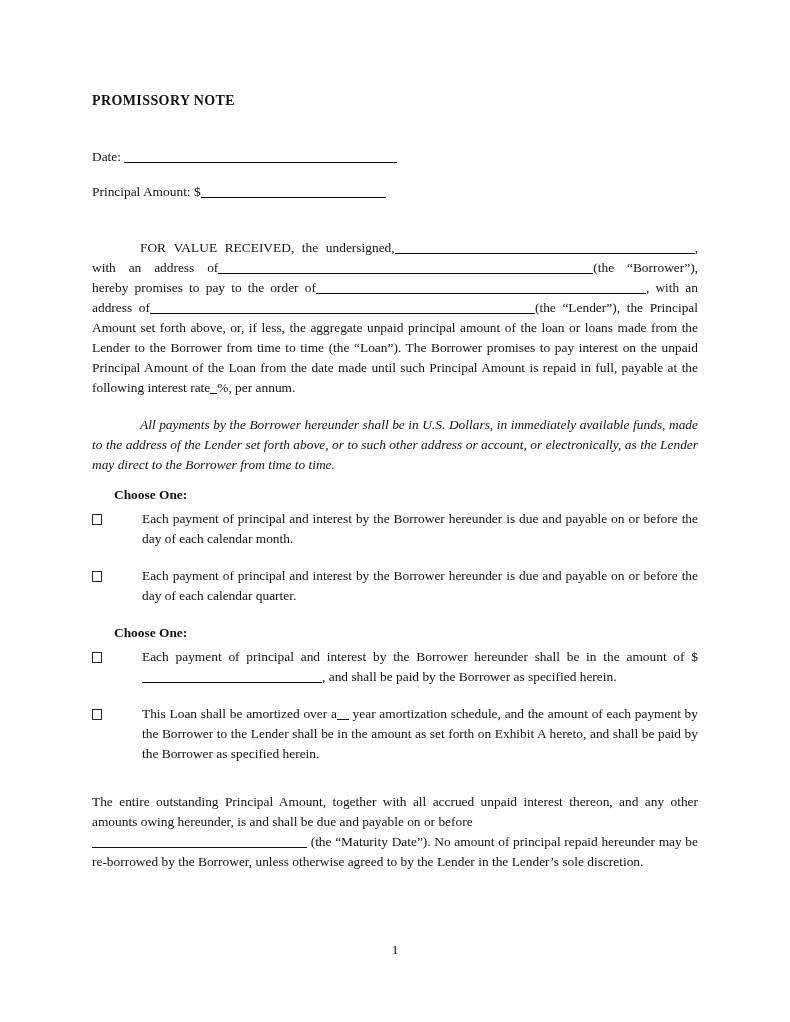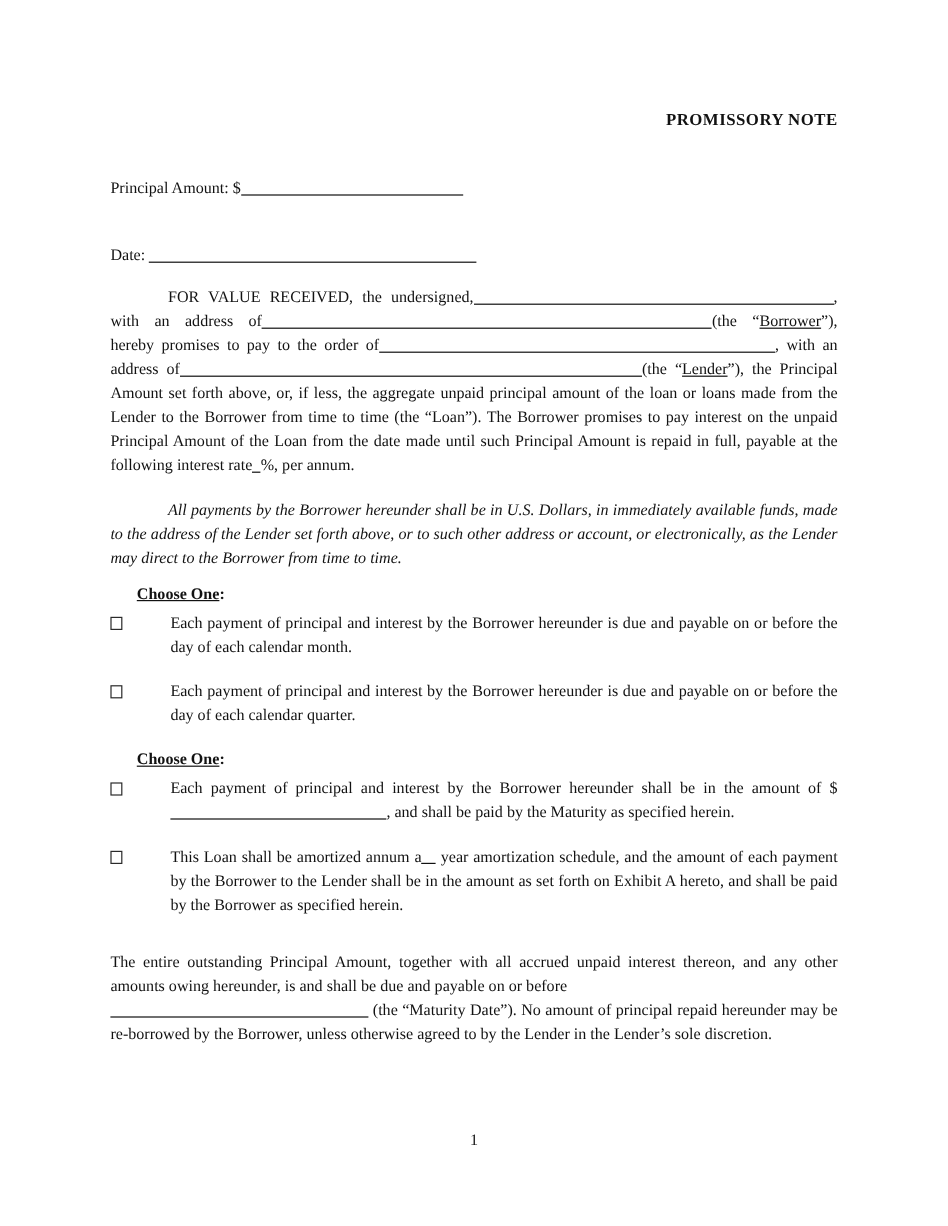--- a/index.html
+++ b/index.html
@@ -10,36 +10,36 @@
     box-sizing: border-box;
     padding: 93px 92px 0 92px;
     background: #ffffff;
     color: #121212;
     font-family: "Liberation Serif", serif;
     font-size: 13.4px;
     line-height: 20px;
     overflow: hidden;
   }
   .title {
-    text-align: right;
+    text-align: left;
     font-weight: bold;
     font-size: 14px;
     letter-spacing: 0.4px;
     line-height: 16px;
     margin: 0 0 38px 0;
   }
   .field-row { margin: 0 0 15px 0; }
   .field-row.principal { margin-bottom: 36px; }
   .para { text-align: justify; margin: 0 0 17px 0; }
   .para.indent { text-indent: 48px; }
   .para.payments { margin-bottom: 10px; font-style: italic; }
   .para.closing { margin-bottom: 0; }
   .choose { margin: 0 0 4px 22px; }
   .b { font-weight: bold; }
-  .u { text-decoration: underline; }
+  .u { }
   .option { display: flex; margin: 0 0 17px 0; }
   .option.last { margin-bottom: 28px; }
   .cbcell { width: 50px; flex: none; }
   .checkbox {
     display: inline-block;
     width: 8px;
     height: 9px;
     border: 1.2px solid #2a2a2a;
     margin-top: 5px;
   }
@@ -52,23 +52,23 @@
   }
   .page-number { text-align: center; margin-top: 68px; }
 </style>
 </head>
 <body>
 
 <div class="page">
 
   <div class="title">PROMISSORY NOTE</div>
 
+  <div class="field-row"><span>Date: </span><span class="blank" style="width: 273px;"></span></div>
+
   <div class="field-row principal"><span>Principal Amount: $</span><span class="blank" style="width: 185px;"></span></div>
-
-  <div class="field-row"><span>Date: </span><span class="blank" style="width: 273px;"></span></div>
 
   <div class="para indent"><span>FOR VALUE RECEIVED, the undersigned,</span><span class="blank" style="width: 300px;"></span><span>, with an address of</span><span class="blank" style="width: 375px;"></span><span>(the “</span><span class="u">Borrower</span><span>”), hereby promises to pay to the order of</span><span class="blank" style="width: 330px;"></span><span>, with an address of</span><span class="blank" style="width: 385px;"></span><span>(the “</span><span class="u">Lender</span><span>”), the Principal Amount set forth above, or, if less, the aggregate unpaid principal amount of the loan or loans made from the Lender to the Borrower from time to time (the “Loan”). The Borrower promises to pay interest on the unpaid Principal Amount of the Loan from the date made until such Principal Amount is repaid in full, payable at the following interest rate</span><span class="blank" style="width: 7px;"></span><span>%, per annum.</span></div>
 
   <div class="para indent payments"><span>All payments by the Borrower hereunder shall be in U.S. Dollars, in immediately available funds, made to the address of the Lender set forth above, or to such other address or account, or electronically, as the Lender may direct to the Borrower from time to time.</span></div>
 
   <div class="choose"><span class="u b">Choose One</span><span class="b">:</span></div>
 
   <div class="option">
     <span class="cbcell"><span class="checkbox"></span></span>
     <div class="opt-text"><span>Each payment of principal and interest by the Borrower hereunder is due and payable on or before the day of each calendar month.</span></div>
@@ -76,25 +76,25 @@
 
   <div class="option">
     <span class="cbcell"><span class="checkbox"></span></span>
     <div class="opt-text"><span>Each payment of principal and interest by the Borrower hereunder is due and payable on or before the day of each calendar quarter.</span></div>
   </div>
 
   <div class="choose"><span class="u b">Choose One</span><span class="b">:</span></div>
 
   <div class="option">
     <span class="cbcell"><span class="checkbox"></span></span>
-    <div class="opt-text"><span>Each payment of principal and interest by the Borrower hereunder shall be in the amount of $</span><span class="blank" style="width: 180px;"></span><span>, and shall be paid by the Maturity as specified herein.</span></div>
+    <div class="opt-text"><span>Each payment of principal and interest by the Borrower hereunder shall be in the amount of $</span><span class="blank" style="width: 180px;"></span><span>, and shall be paid by the Borrower as specified herein.</span></div>
   </div>
 
   <div class="option last">
     <span class="cbcell"><span class="checkbox"></span></span>
-    <div class="opt-text"><span>This Loan shall be amortized annum a</span><span class="blank" style="width: 12px;"></span><span> year amortization schedule, and the amount of each payment by the Borrower to the Lender shall be in the amount as set forth on Exhibit A hereto, and shall be paid by the Borrower as specified herein.</span></div>
+    <div class="opt-text"><span>This Loan shall be amortized over a</span><span class="blank" style="width: 12px;"></span><span> year amortization schedule, and the amount of each payment by the Borrower to the Lender shall be in the amount as set forth on Exhibit A hereto, and shall be paid by the Borrower as specified herein.</span></div>
   </div>
 
   <div class="para closing"><span>The entire outstanding Principal Amount, together with all accrued unpaid interest thereon, and any other amounts owing hereunder, is and shall be due and payable on or before</span><br><span class="blank" style="width: 215px;"></span><span> (the “Maturity Date”). No amount of principal repaid hereunder may be re-borrowed by the Borrower, unless otherwise agreed to by the Lender in the Lender’s sole discretion.</span></div>
 
   <div class="page-number">1</div>
 
 </div>
 
 </body></html>

